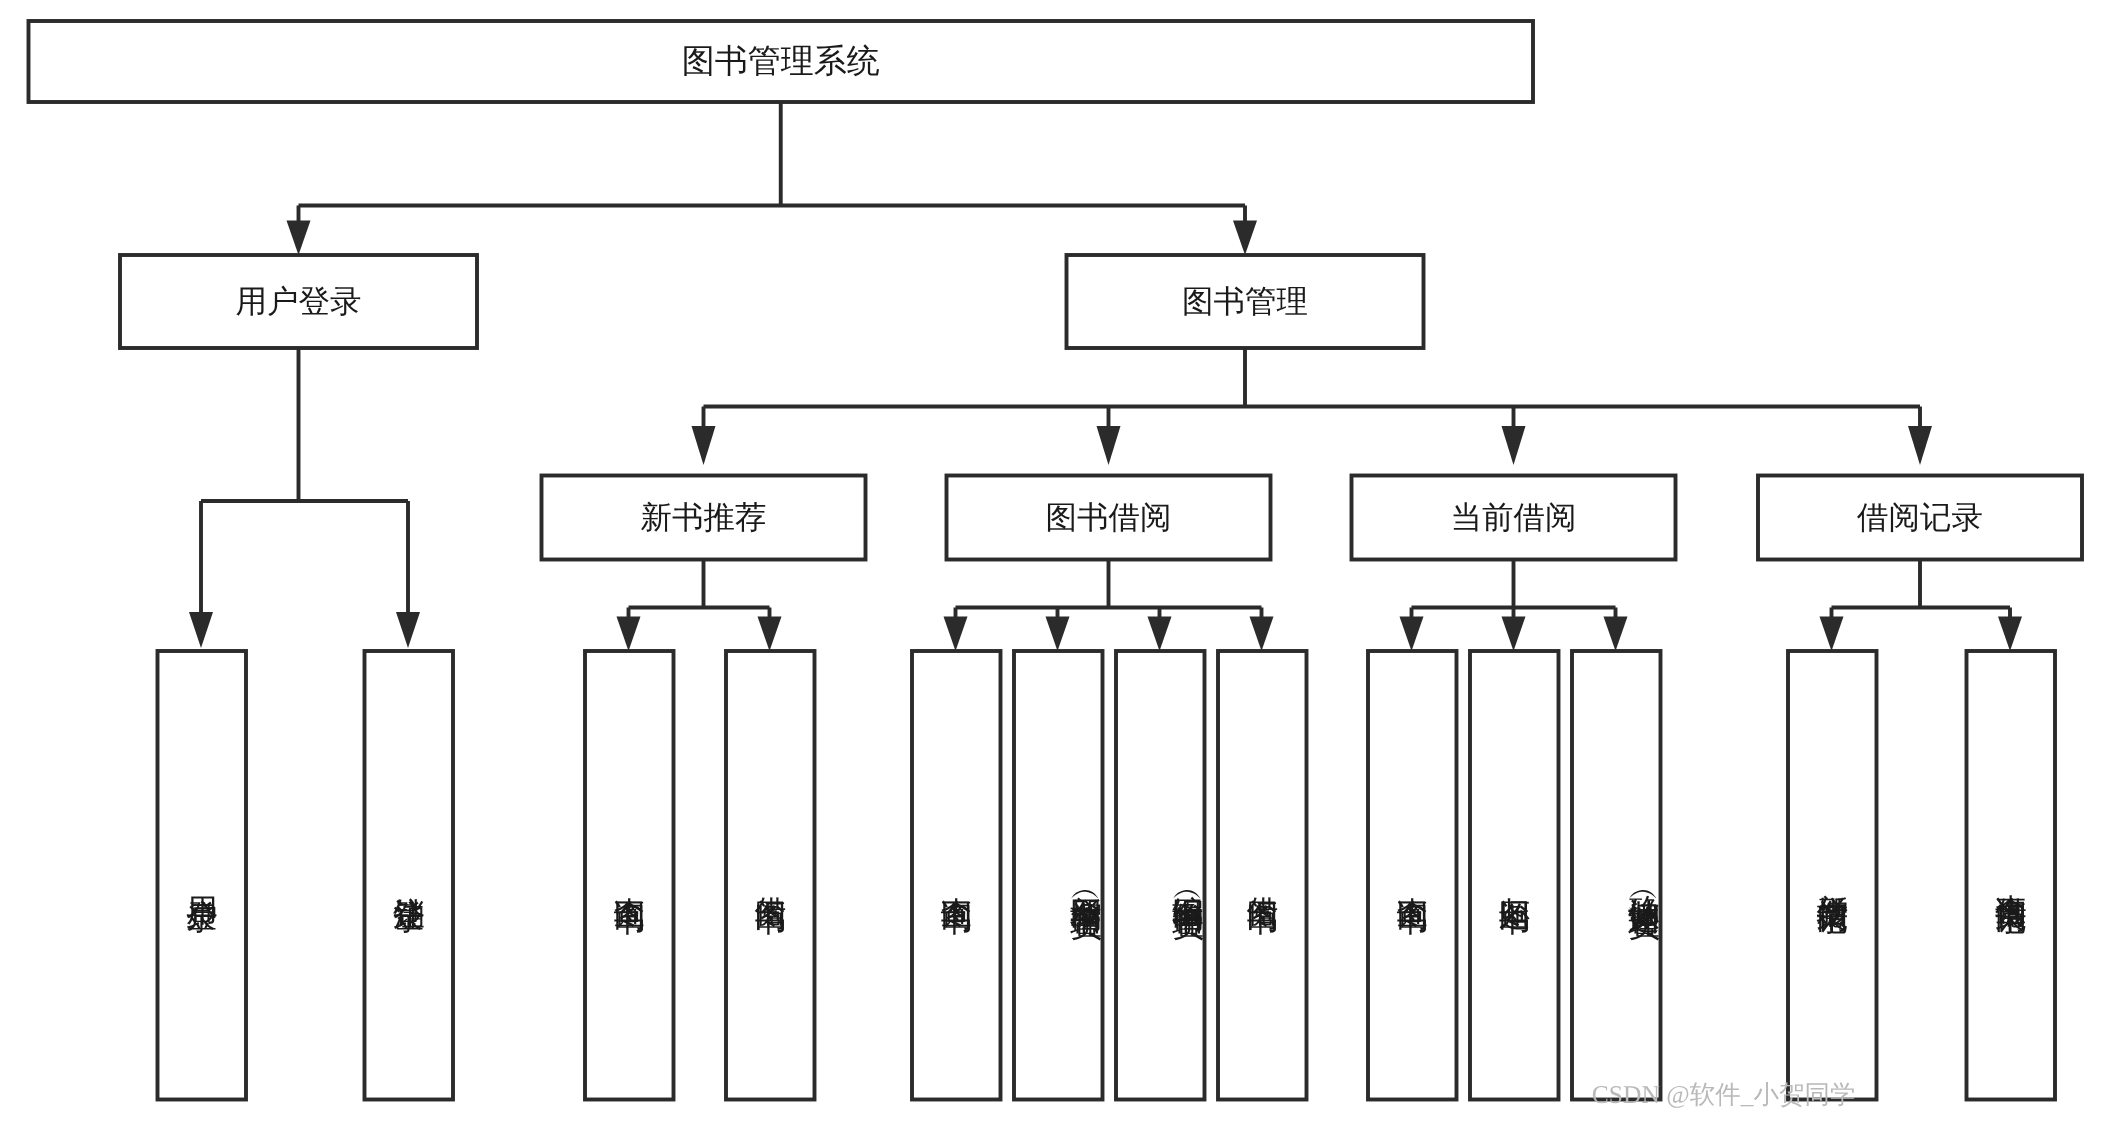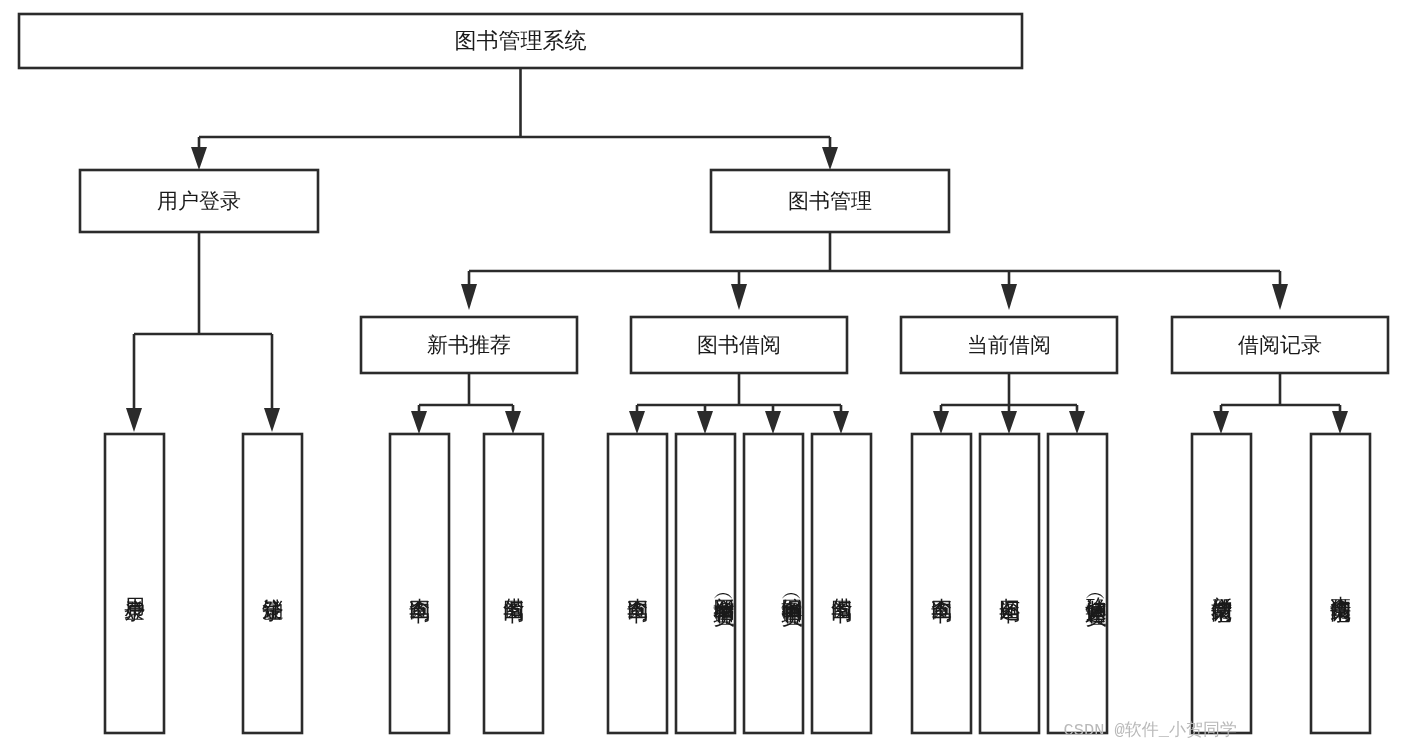--- a/index.html
+++ b/index.html
@@ -67,21 +67,21 @@
     pointer-events: none;
     overflow: hidden;
   }
   .vlabel.top-align {
     align-items: flex-start;
   }
   .watermark {
     position: absolute;
     right: 8px;
     bottom: 6px;
-    font-family: Liberation Mono, monospace;
+    font-family: Liberation Serif, serif;
     font-size: 17px;
     color: #b9b9b9;
     white-space: nowrap;
   }
 </style>
 </head>
 <body>
 
 <div id="diagram-root">
 

